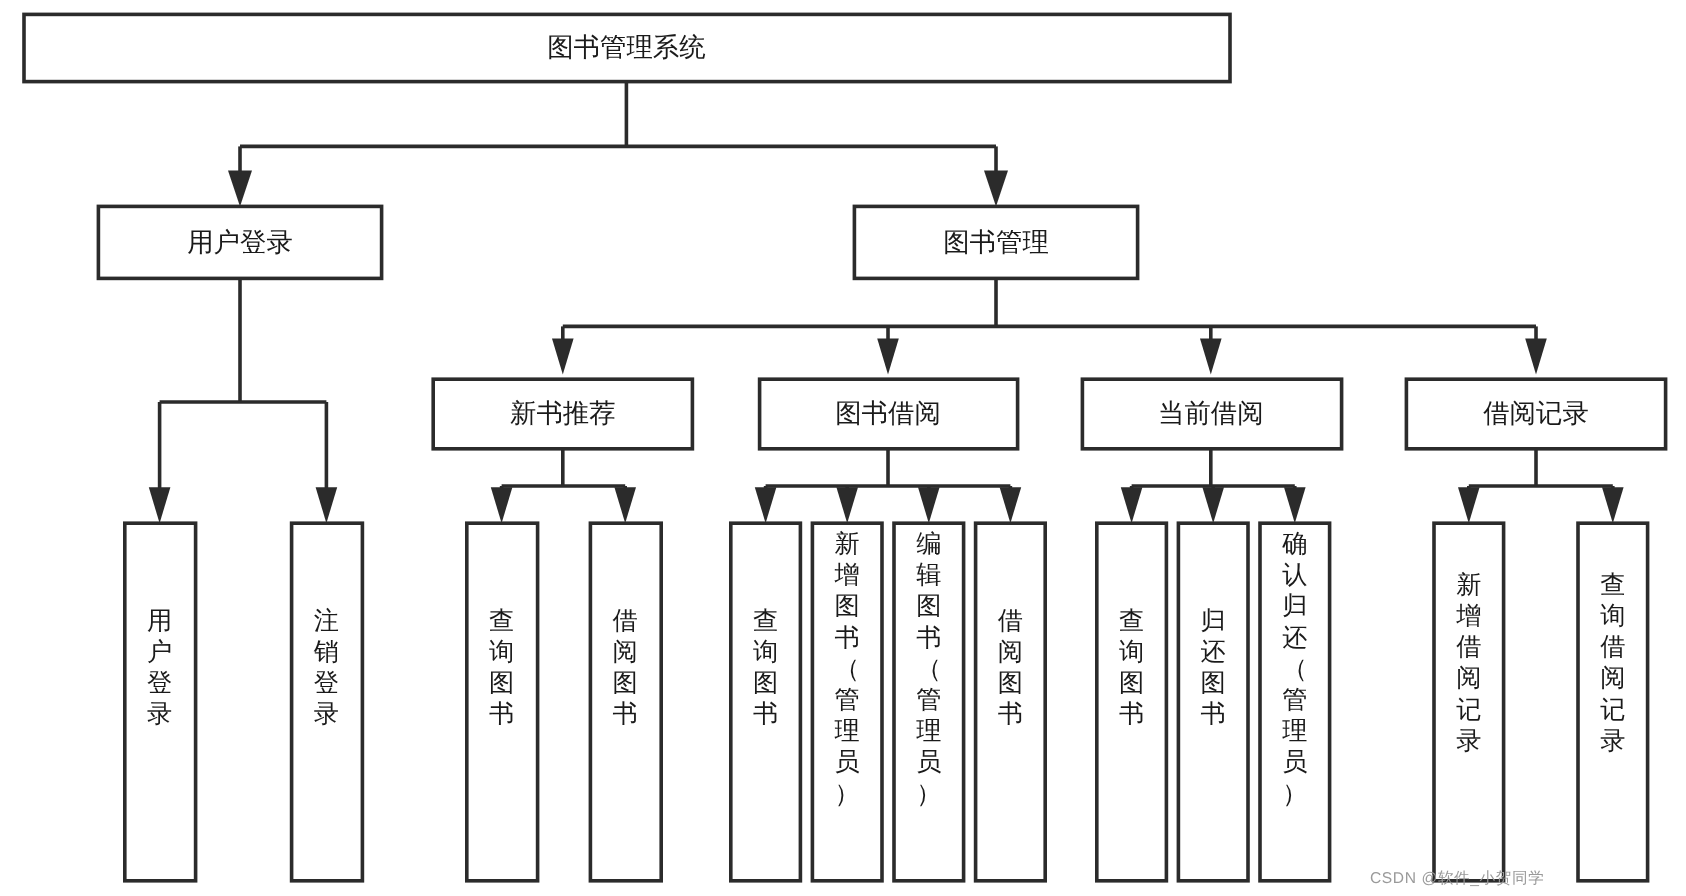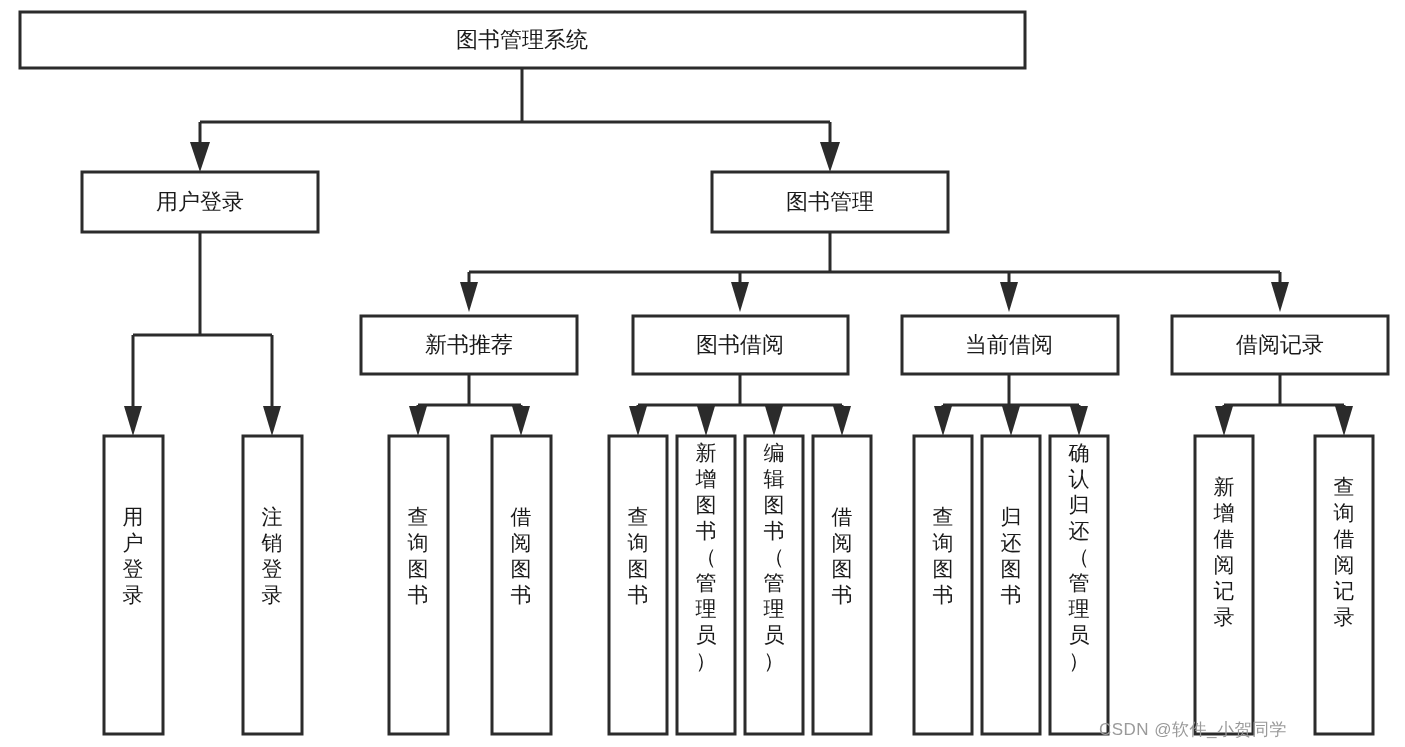--- a/index.html
+++ b/index.html
@@ -53,21 +53,21 @@
     font-family: "Liberation Sans", "DejaVu Sans", sans-serif;
     font-size: 21px;
     fill: #1a1a1a;
     text-anchor: middle;
   }
   .watermark {
     position: absolute;
     right: 10px;
     bottom: 6px;
     font-family: "Liberation Sans", "DejaVu Sans", sans-serif;
-    font-size: 17px;
+    font-size: 13px;
     color: #9a9a9a;
     letter-spacing: 0.5px;
     white-space: nowrap;
     pointer-events: none;
   }
 </style>
 </head>
 <body>
 
 <div id="diagram-root">

